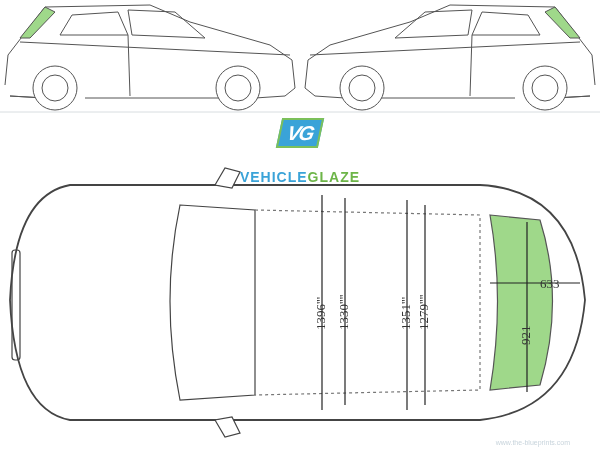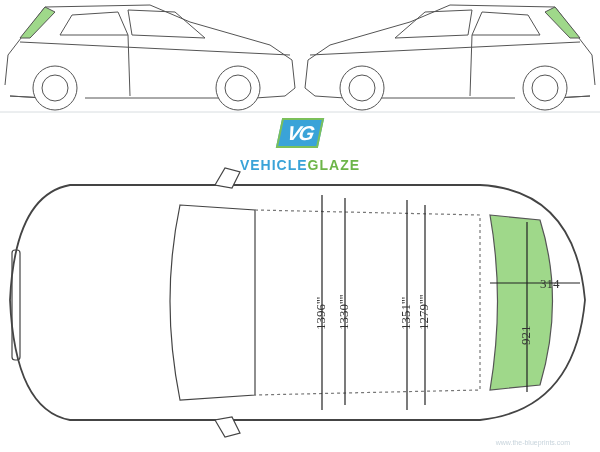--- a/index.html
+++ b/index.html
@@ -1,20 +1,20 @@
 <!DOCTYPE html>
 <html><head>
 <meta charset="utf-8">
 <style>
   html,body{margin:0;padding:0;background:#ffffff;}
   body{width:600px;height:452px;position:relative;overflow:hidden;font-family:"Liberation Sans",sans-serif;}
   svg{position:absolute;left:0;top:0;}
   .logo{position:absolute;left:0;top:118px;width:600px;text-align:center;}
   .logo-mark{display:inline-block;width:38px;height:26px;background:#3aa3d8;transform:skewX(-12deg);border:2px solid #7cc05a;color:#fff;font-weight:bold;font-style:italic;font-size:20px;line-height:26px;letter-spacing:-2px;}
-  .logo-text{margin-top:9px;font-size:14px;font-weight:bold;letter-spacing:1px;}
+  .logo-text{margin-top:21px;font-size:14px;font-weight:bold;letter-spacing:1px;}
   .logo-text .a{color:#3aa3d8;}
   .logo-text .b{color:#6db548;}
   .dim{position:absolute;font-family:"Liberation Serif",serif;font-size:13px;color:#333;}
   .vert{transform:rotate(-90deg);transform-origin:left top;}
   .credit{position:absolute;right:30px;bottom:6px;font-size:7px;color:#c8d4dc;}
 </style>
 </head>
 <body>
 
 <svg width="600" height="452" viewBox="0 0 600 452">
@@ -66,16 +66,16 @@
 
 <div class="logo">
   <div class="logo-mark">VG</div>
   <div class="logo-text"><span class="a">VEHICLE</span><span class="b">GLAZE</span></div>
 </div>
 
 <div class="dim vert" style="left:313px;top:330px;">1396'''</div>
 <div class="dim vert" style="left:336px;top:330px;">1330''''</div>
 <div class="dim vert" style="left:398px;top:330px;">1351'''</div>
 <div class="dim vert" style="left:416px;top:330px;">1279''''</div>
-<div class="dim" style="left:540px;top:276px;">314</div>
+<div class="dim" style="left:540px;top:276px;">633</div>
 <div class="dim vert" style="left:518px;top:345px;">921</div>
 
 <div class="credit">www.the-blueprints.com</div>
 
 </body></html>

